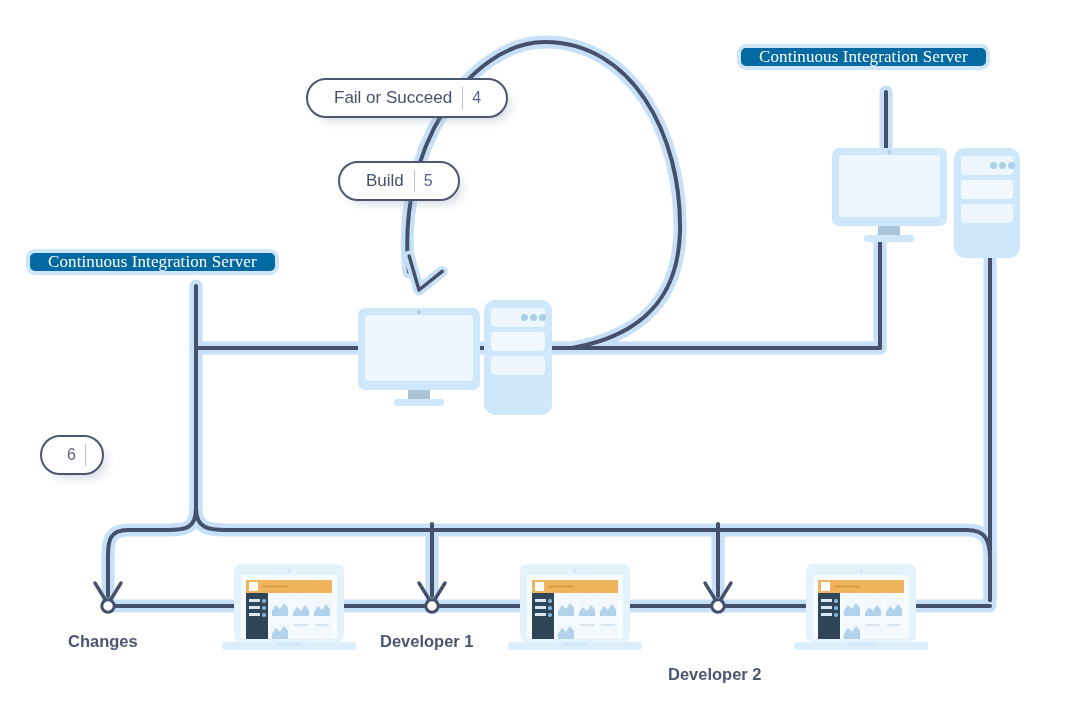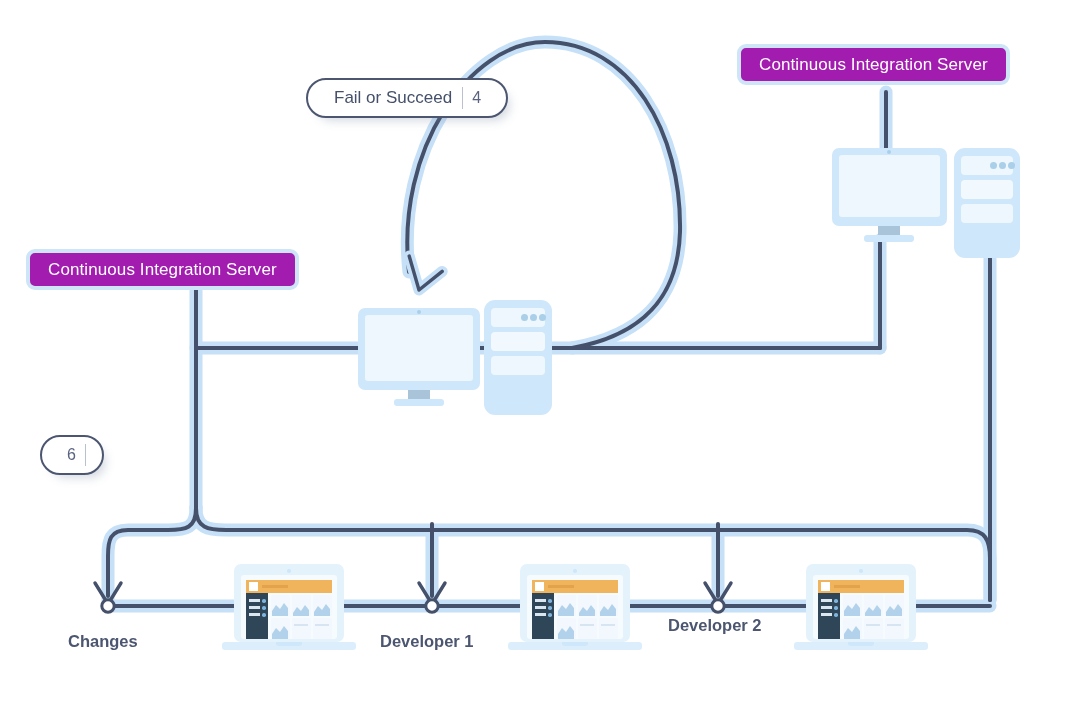--- a/index.html
+++ b/index.html
@@ -5,23 +5,23 @@
   html,body{margin:0;padding:0;background:#ffffff;}
   body{width:1074px;height:708px;overflow:hidden;
        font-family:"Liberation Sans","DejaVu Sans",sans-serif;}
   #stage{position:relative;width:1074px;height:708px;background:#fff;}
   #svgroot{position:absolute;left:0;top:0;width:1074px;height:708px;}
 
   
   .badge{position:absolute;box-sizing:border-box;display:flex;align-items:center;
          justify-content:center;white-space:nowrap;}
 
-  .badge-dark{background:#a21caf;border:4px solid #cde5f7;border-radius:9px;
+  .badge-dark{background:#0369a1;border:4px solid #cde5f7;border-radius:9px;
               color:#ffffff;font-size:17px;letter-spacing:.1px;
-              padding:0 18px;height:41px;}
+              padding:0 18px;height:26px;font-family:Liberation Serif, serif;}
 
   .badge-light{background:#ffffff;border:2.5px solid #4c5670;border-radius:21px;
                color:#45506b;font-size:17px;height:40px;padding:16px 16px;
                box-shadow:6px 7px 10px -4px rgba(120,135,160,.30);}
   .badge-light .ttl{padding:0 10px;}
   .badge-light .num{padding:0 9px;font-size:16px;color:#5a6480;}
   .badge-light .sep{width:1px;height:22px;background:#b9c0cf;flex:0 0 1px;}
 
   
   .role{position:absolute;font-size:16.5px;font-weight:bold;color:#4c5670;
@@ -275,26 +275,31 @@
   <div class="badge badge-dark" style="left:737px;top:44px;">
     <span>Continuous Integration Server</span>
   </div>
 
   <div class="badge badge-light" style="left:306px;top:78px;">
     <span class="ttl">Fail or Succeed</span>
     <span class="sep"></span>
     <span class="num">4</span>
   </div>
 
+  <div class="badge badge-light" style="left:338px;top:161px;">
+    <span class="ttl">Build</span>
+    <span class="sep"></span>
+    <span class="num">5</span>
+  </div>
 
 
 
   <div class="badge badge-light" style="left:40px;top:435px;">
     <span class="num">6</span>
     <span class="sep"></span>
   </div>
 
 
   <div class="role" style="left:68px;top:632px;">Changes</div>
   <div class="role" style="left:380px;top:632px;">Developer 1</div>
-  <div class="role" style="left:668px;top:616px;">Developer 2</div>
+  <div class="role" style="left:668px;top:665px;">Developer 2</div>
 
 </div>
 
 </body></html>

